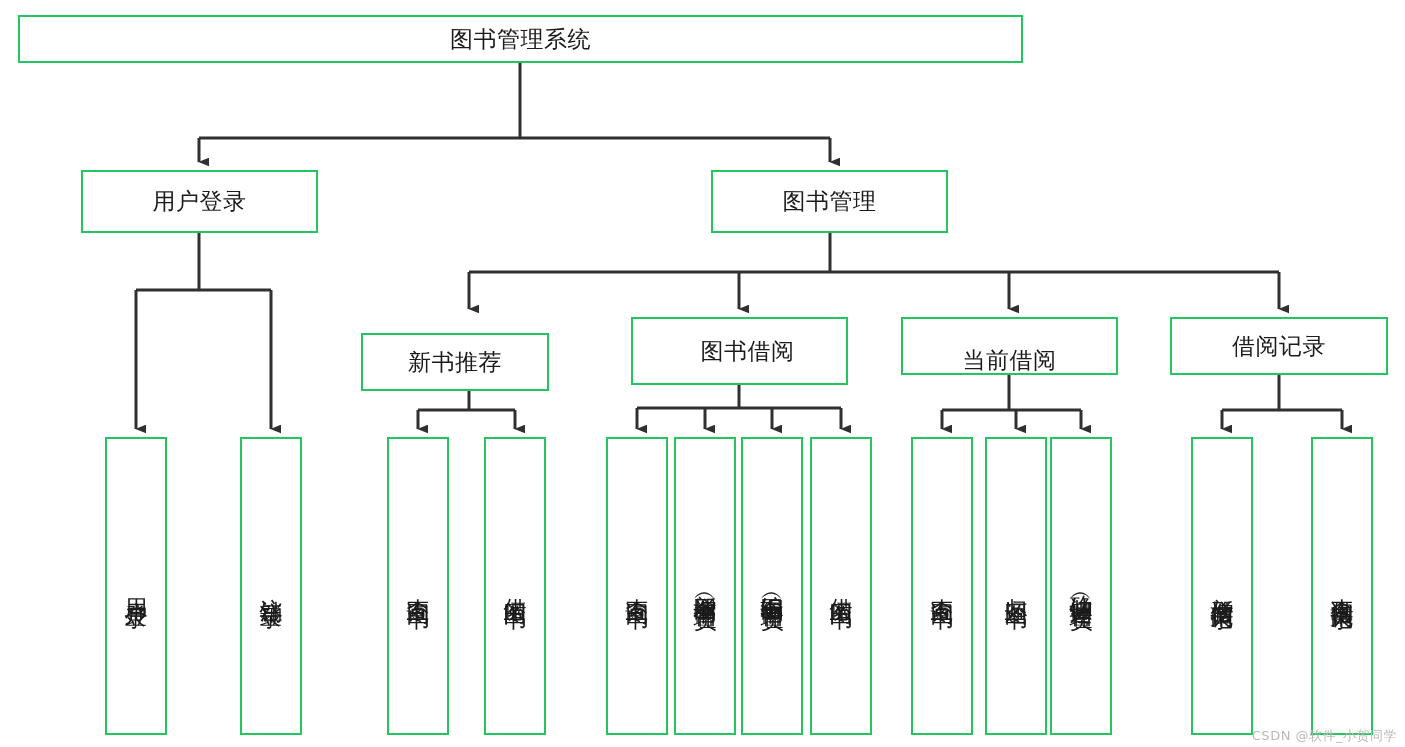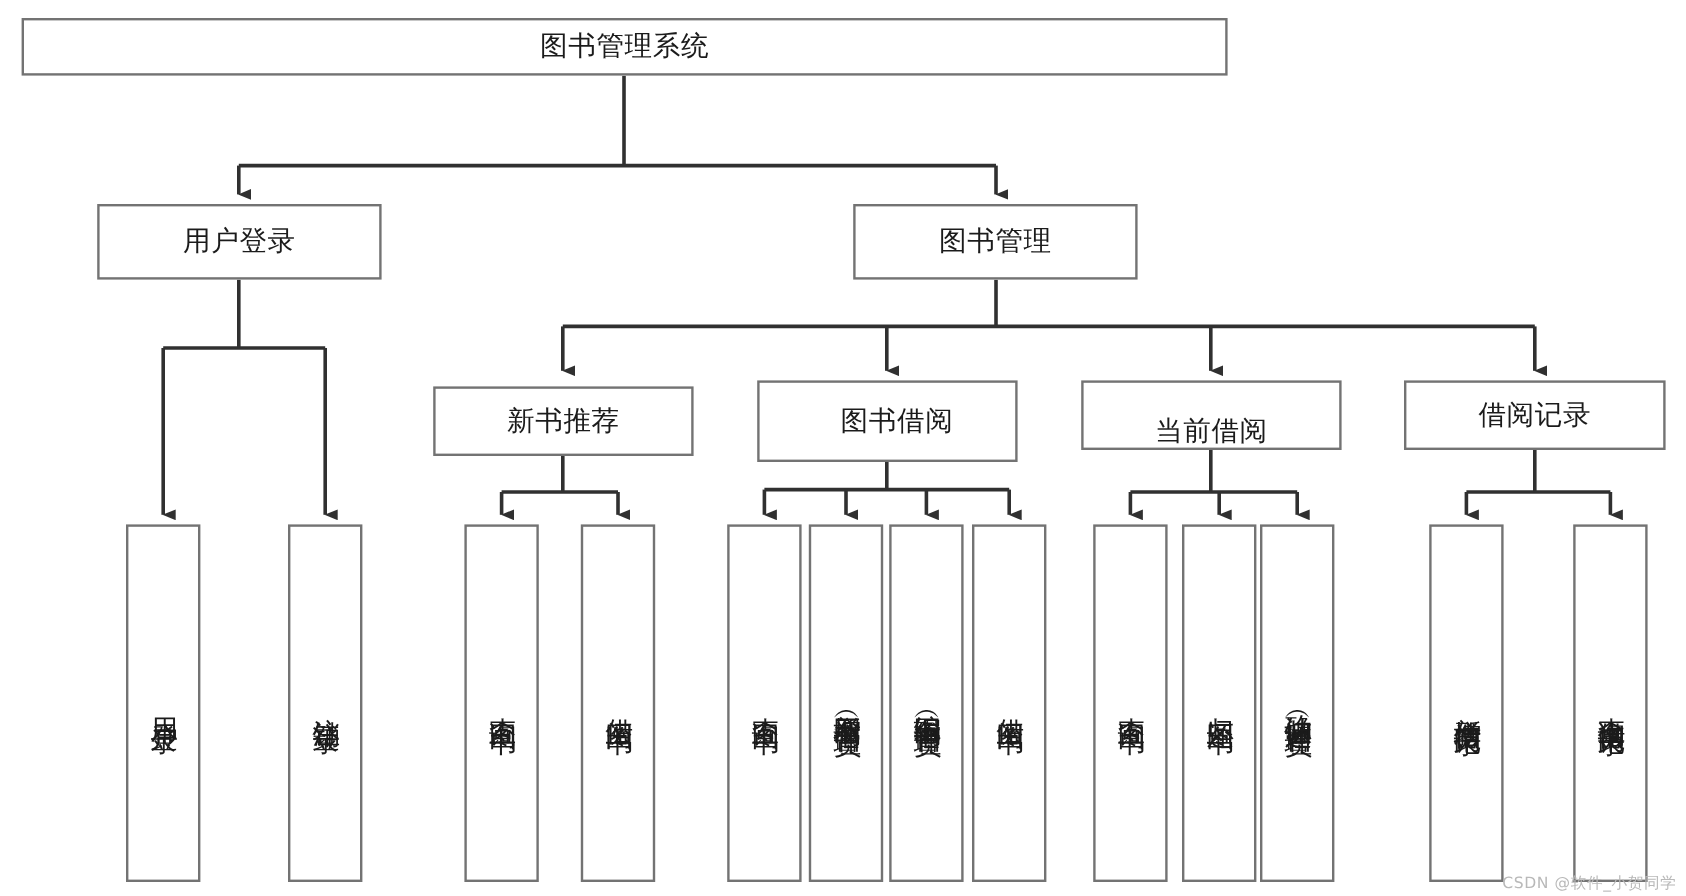--- a/index.html
+++ b/index.html
@@ -20,21 +20,21 @@
   #diagram-svg {
     position: absolute;
     left: 0;
     top: 0;
     width: 1405px;
     height: 747px;
   }
   .node-box {
     position: absolute;
     box-sizing: border-box;
-    border: 2px solid #737373;
+    border: 2px solid #22c55e;
     background: #ffffff;
     display: flex;
     align-items: center;
     justify-content: center;
     overflow: hidden;
   }
   .node-label {
     font-size: 23px;
     color: #1b1b1b;
     line-height: 1.15;
@@ -126,21 +126,21 @@
     <span class="node-label">图书管理系统</span>
   </div>
 
   <div class="node-box" style="left:81px; top:170px; width:237px; height:63px;">
     <span class="node-label">用户登录</span>
   </div>
   <div class="node-box" style="left:711px; top:170px; width:237px; height:63px;">
     <span class="node-label">图书管理</span>
   </div>
 
-  <div class="node-box" style="left:361px; top:322px; width:217px; height:58px;">
+  <div class="node-box" style="left:361px; top:333px; width:188px; height:58px;">
     <span class="node-label">新书推荐</span>
   </div>
   <div class="node-box" style="left:631px; top:317px; width:217px; height:68px;padding-left:16px;">
     <span class="node-label">图书借阅</span>
   </div>
   <div class="node-box" style="left:901px; top:317px; width:217px; height:58px;align-items:flex-end;">
     <span class="node-label">当前借阅</span>
   </div>
   <div class="node-box" style="left:1170px; top:317px; width:218px; height:58px;">
     <span class="node-label">借阅记录</span>

